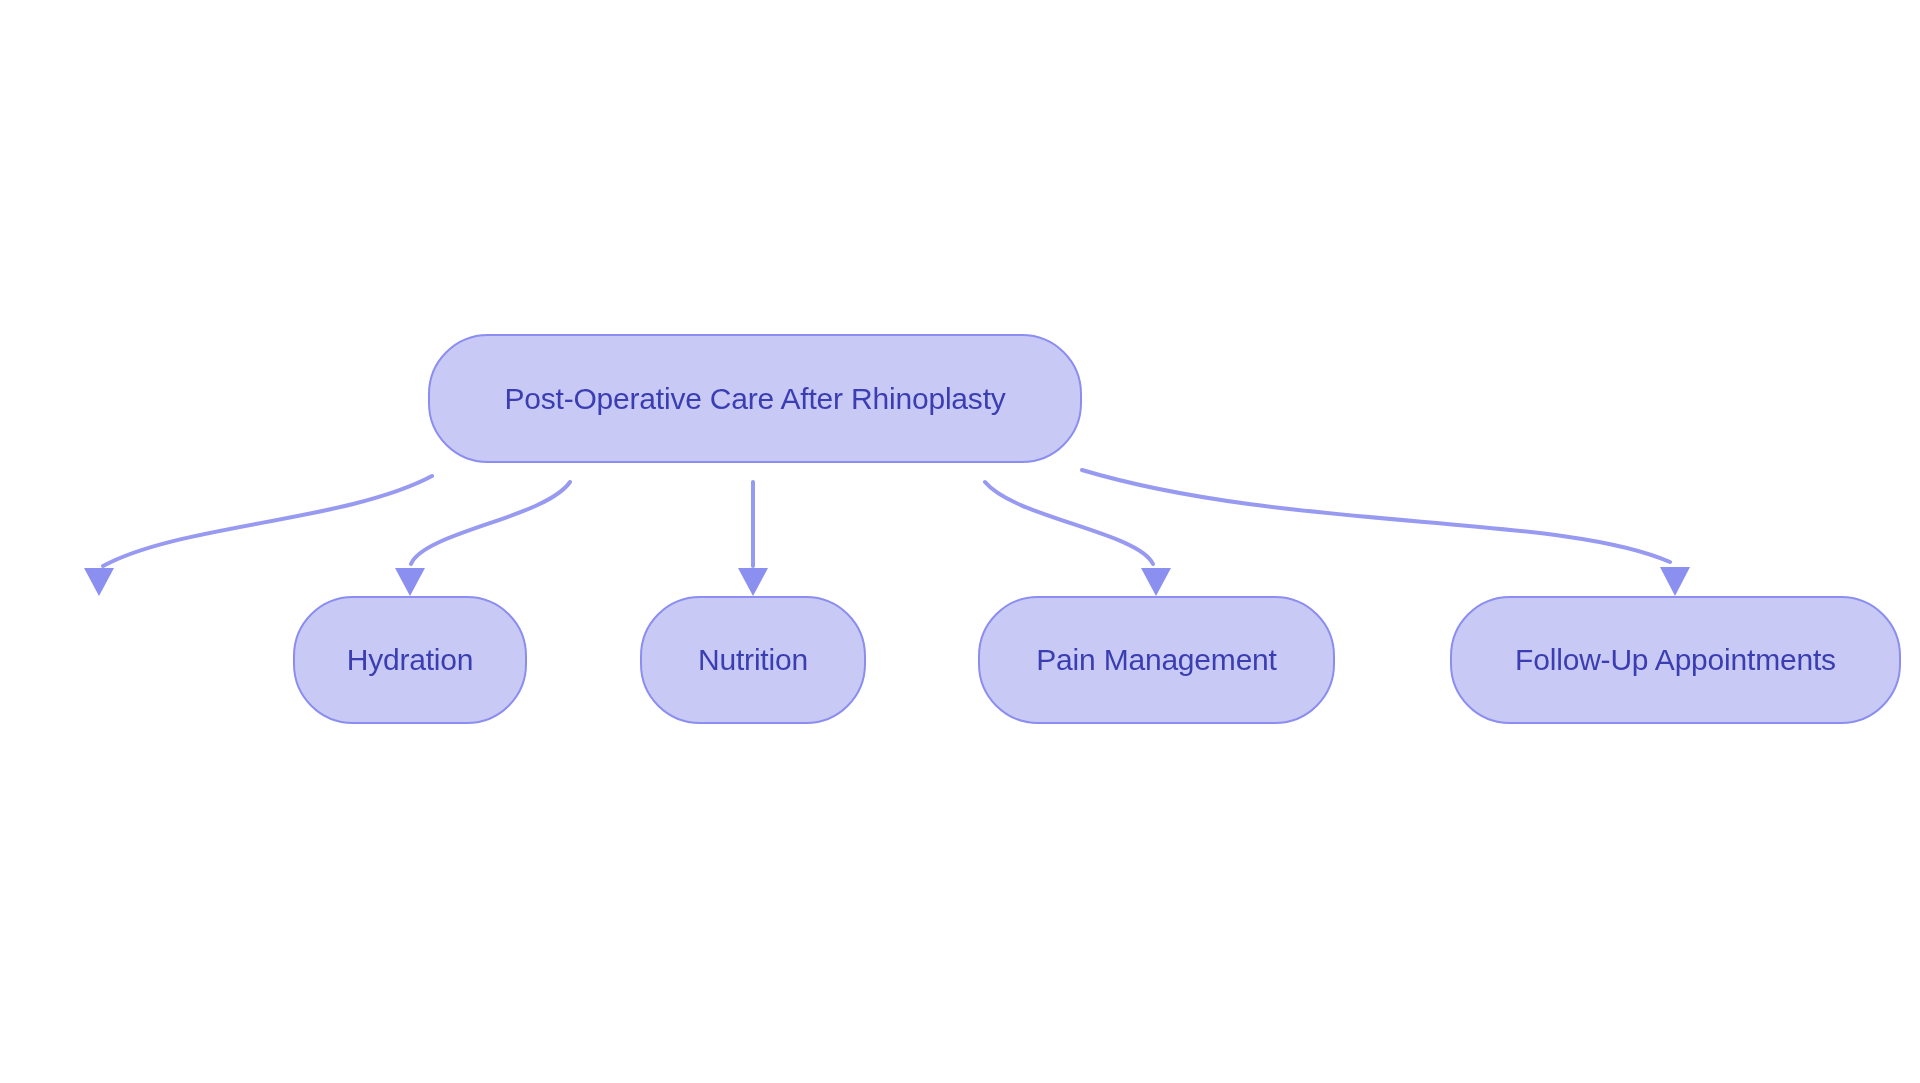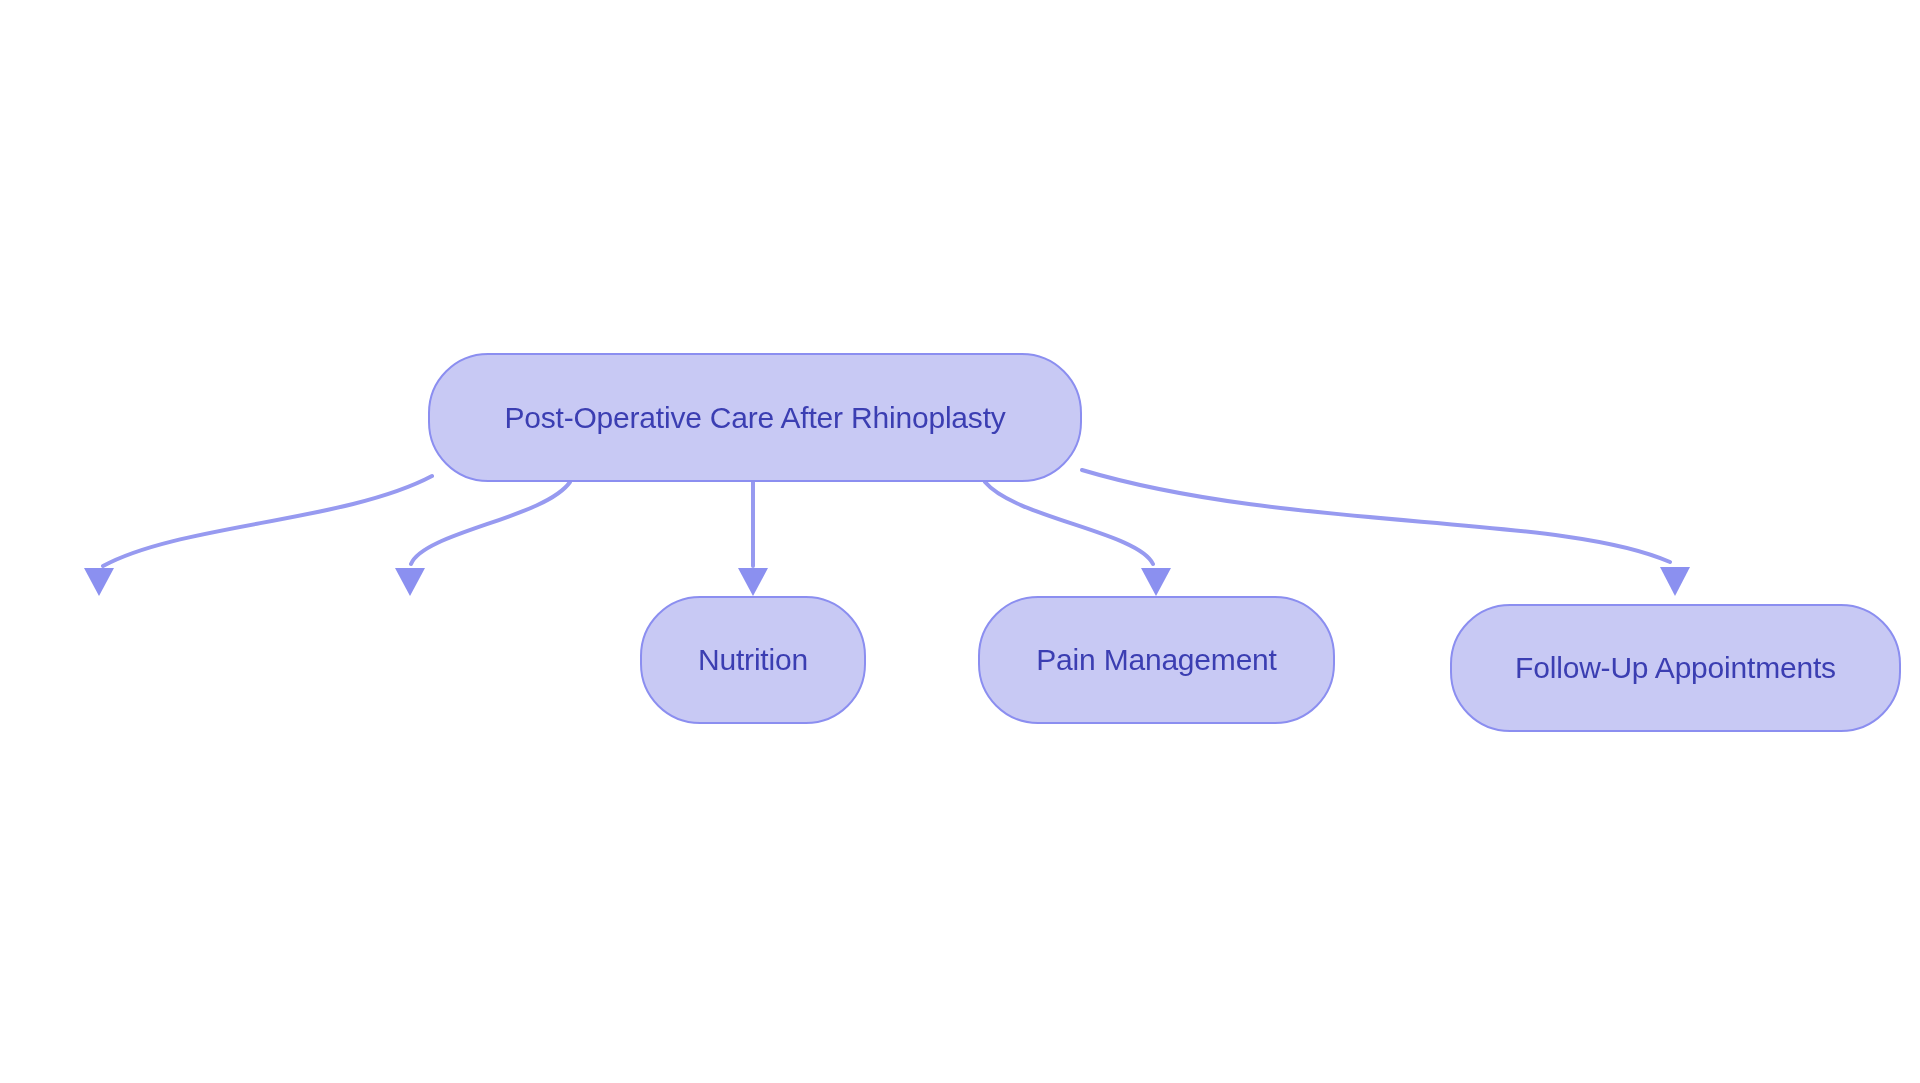--- a/index.html
+++ b/index.html
@@ -40,26 +40,26 @@
     display:flex;align-items:center;justify-content:center;
     background:var(--node-fill);
     border:2px solid var(--node-border);
     border-radius:60px;
     color:var(--node-text);
     font-size:30px;
     letter-spacing:-0.2px;
     text-align:center;
     white-space:nowrap;
   }
-  .node-root      {left:428px; top:353px; width:654px; height:129px;text-align:center;}
+  .node-root      {left:428px; top:334px; width:654px; height:129px;text-align:center;}
   .node-rest      {left:20px;  top:596px; width:158px; height:128px;}
   .node-hydration {left:293px; top:596px; width:234px; height:128px;}
   .node-nutrition {left:640px; top:596px; width:226px; height:128px;}
   .node-pain      {left:978px; top:596px; width:357px; height:128px;}
-  .node-followup  {left:1450px;top:596px; width:451px; height:128px;margin-top:8px;}
+  .node-followup  {left:1450px;top:596px; width:451px; height:128px;}
 </style>
 </head>
 <body>
 
 <div class="canvas">
 
   <svg class="edge-layer" viewBox="0 0 1920 1083" aria-hidden="true">
 
     <g>
       <path class="edge" d="M 432 476 C 345 522, 180 524, 103 566"></path>
@@ -85,20 +85,23 @@
       <path class="edge" d="M 1082 470 C 1290 532, 1558 513, 1670 562"></path>
       <polygon class="arrowhead" points="1660,567 1690,567 1675,596"></polygon>
     </g>
   </svg>
 
   <div class="node node-root">
     <span>Post-Operative Care After Rhinoplasty</span>
   </div>
 
 
+  <div class="node node-hydration">
+    <span>Hydration</span>
+  </div>
 
   <div class="node node-pain">
     <span>Pain Management</span>
   </div>
 
   <div class="node node-nutrition">
     <span>Nutrition</span>
   </div>
 
   <div class="node node-followup">

